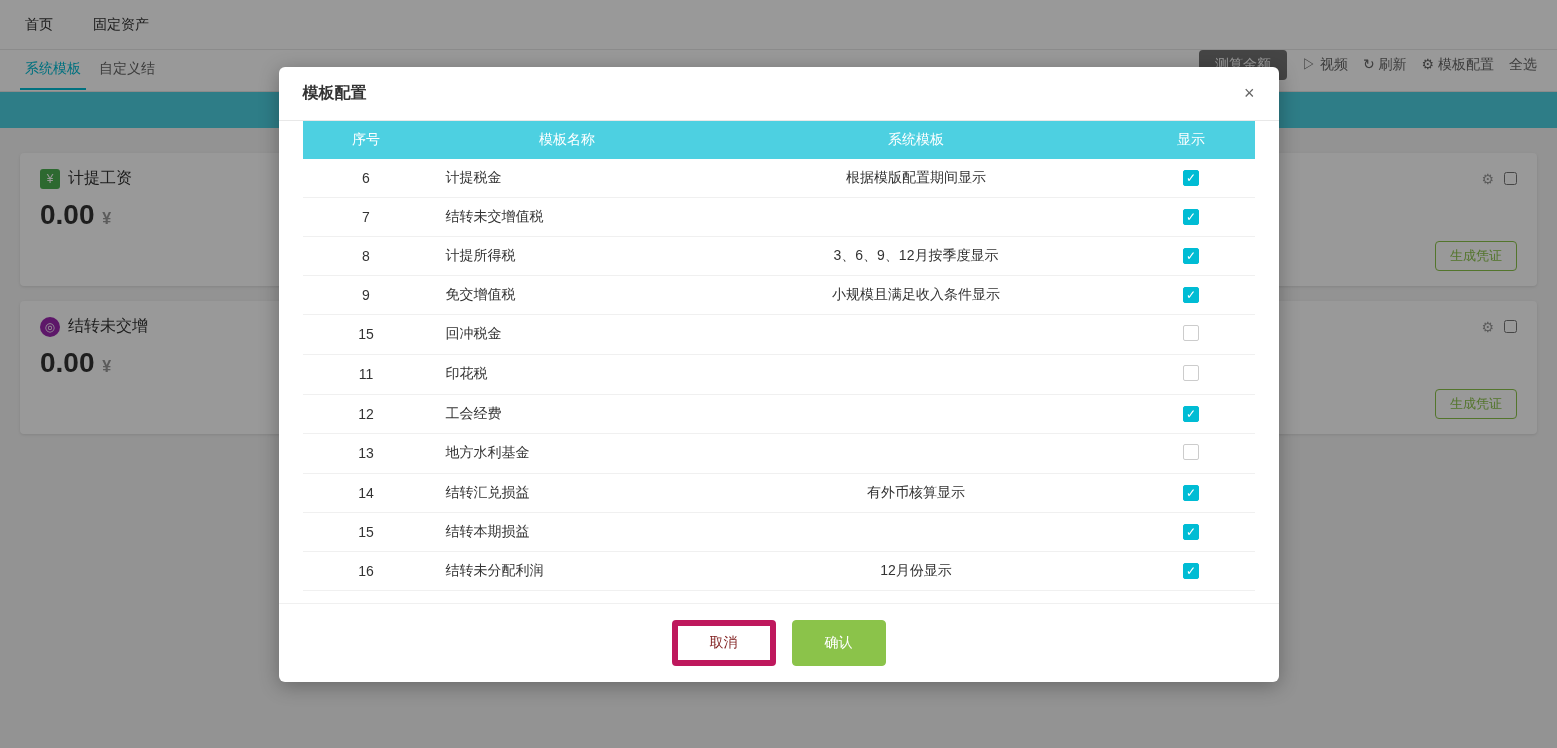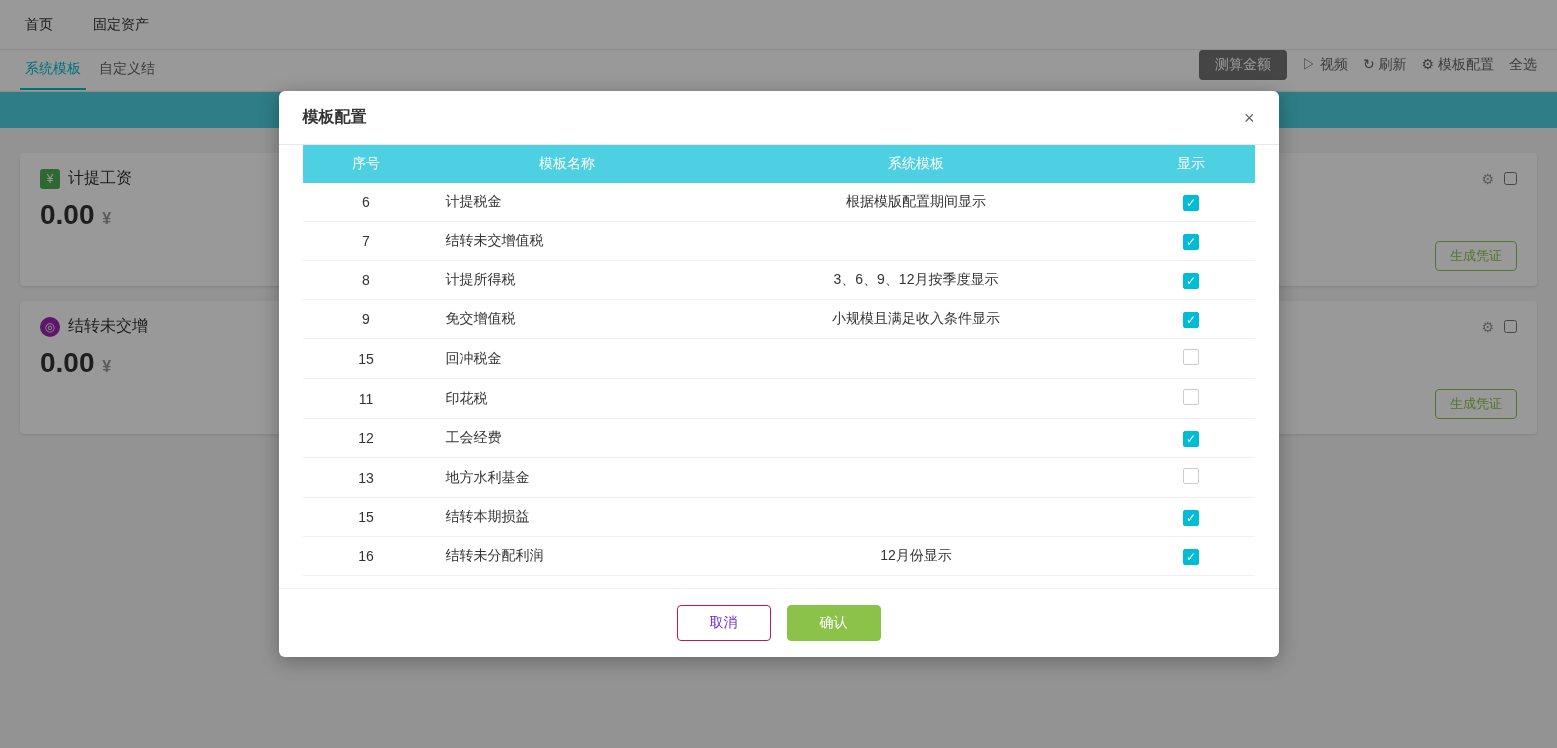--- a/index.html
+++ b/index.html
@@ -269,22 +269,22 @@
     
     .modal-footer {
       padding: 16px 24px;
       display: flex;
       justify-content: center;
       gap: 16px;
       border-top: 1px solid #f0f0f0;
     }
     .btn-cancel {
       background: #fff;
-      border: 1px solid #be185d;
-      color: #6d28d9;
+      border: 6px solid #be185d;
+      color: #7f1d1d;
       padding: 8px 32px;
       border-radius: 4px;
       cursor: pointer;
       font-size: 14px;
     }
     .btn-confirm {
       background: #8bc34a;
       border: 1px solid #8bc34a;
       color: #fff;
       padding: 8px 32px;
@@ -455,20 +455,28 @@
                     <span class="checkmark icon-check"></span>
                   </div></td>
               </tr>
               <tr>
                 <td>13</td>
                 <td>地方水利基金</td>
                 <td></td>
                 <td><div class="checkbox-empty" style="display: inline-flex; justify-content: center; align-items: center;"></div></td>
               </tr>
               <tr>
+                <td>14</td>
+                <td>结转汇兑损益</td>
+                <td>有外币核算显示</td>
+                <td><div class="checkbox-teal" style="display: inline-flex; justify-content: center; align-items: center;">
+                    <span class="checkmark icon-check"></span>
+                  </div></td>
+              </tr>
+              <tr>
                 <td>15</td>
                 <td>结转本期损益</td>
                 <td></td>
                 <td><div class="checkbox-teal" style="display: inline-flex; justify-content: center; align-items: center;">
                     <span class="checkmark icon-check"></span>
                   </div></td>
               </tr>
               <tr>
                 <td>16</td>
                 <td>结转未分配利润</td>

